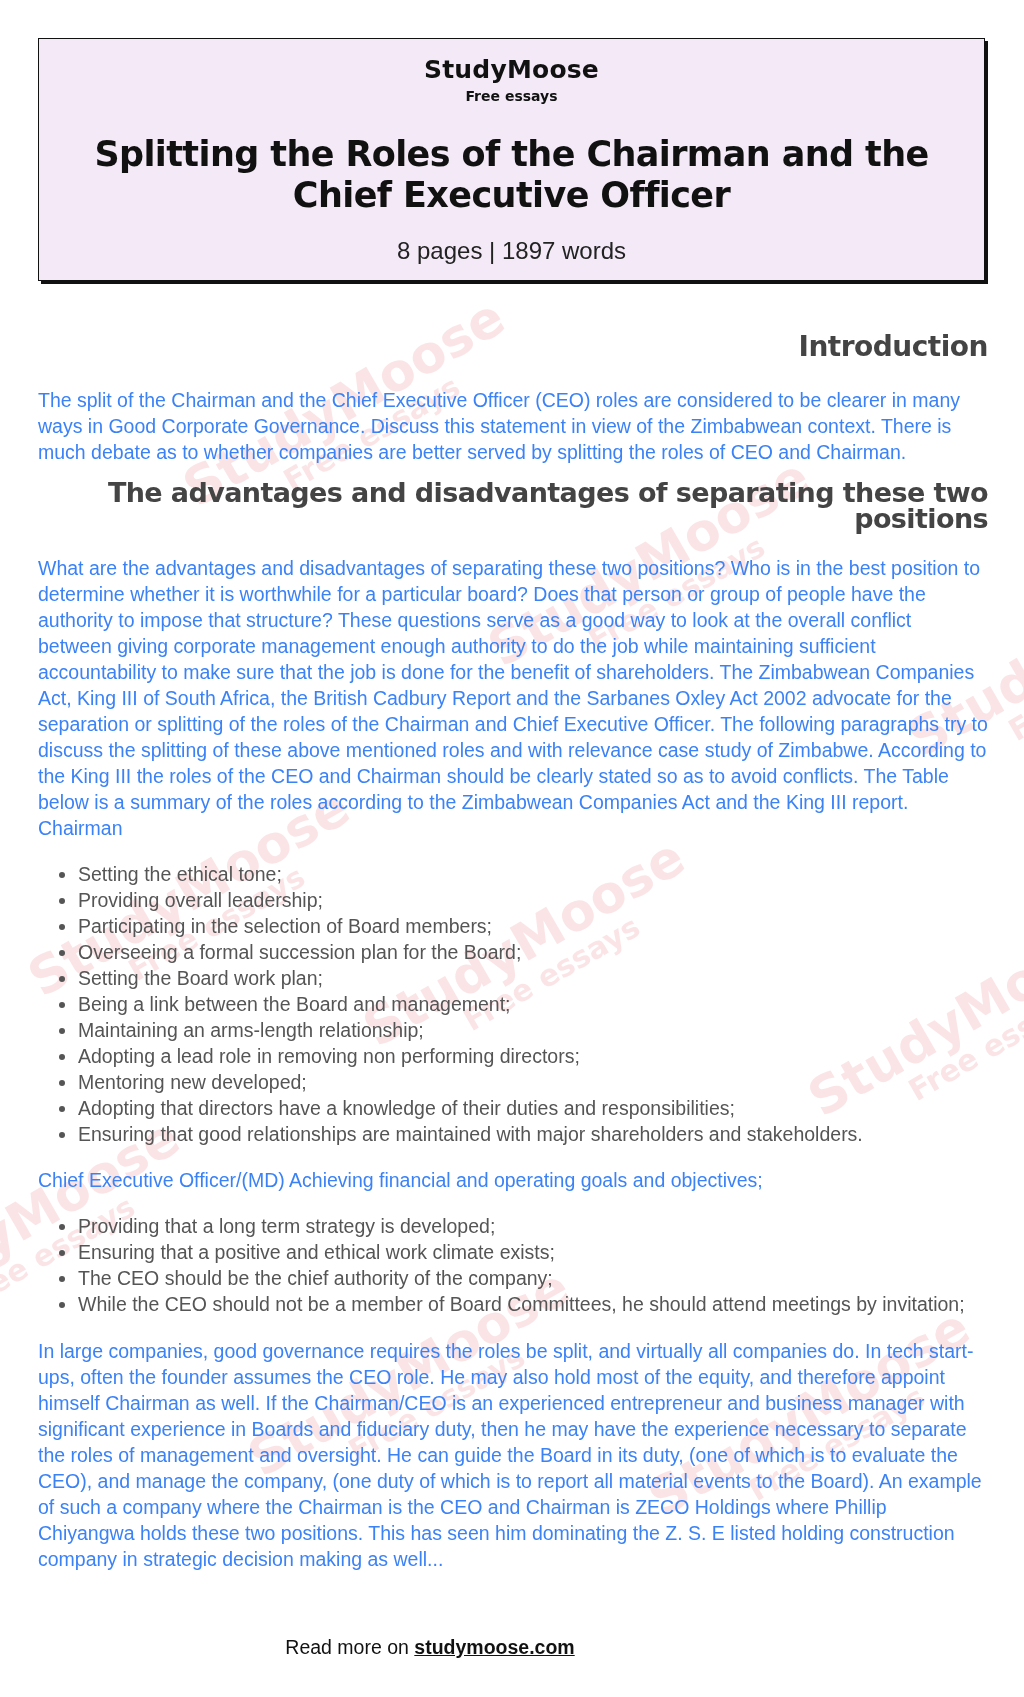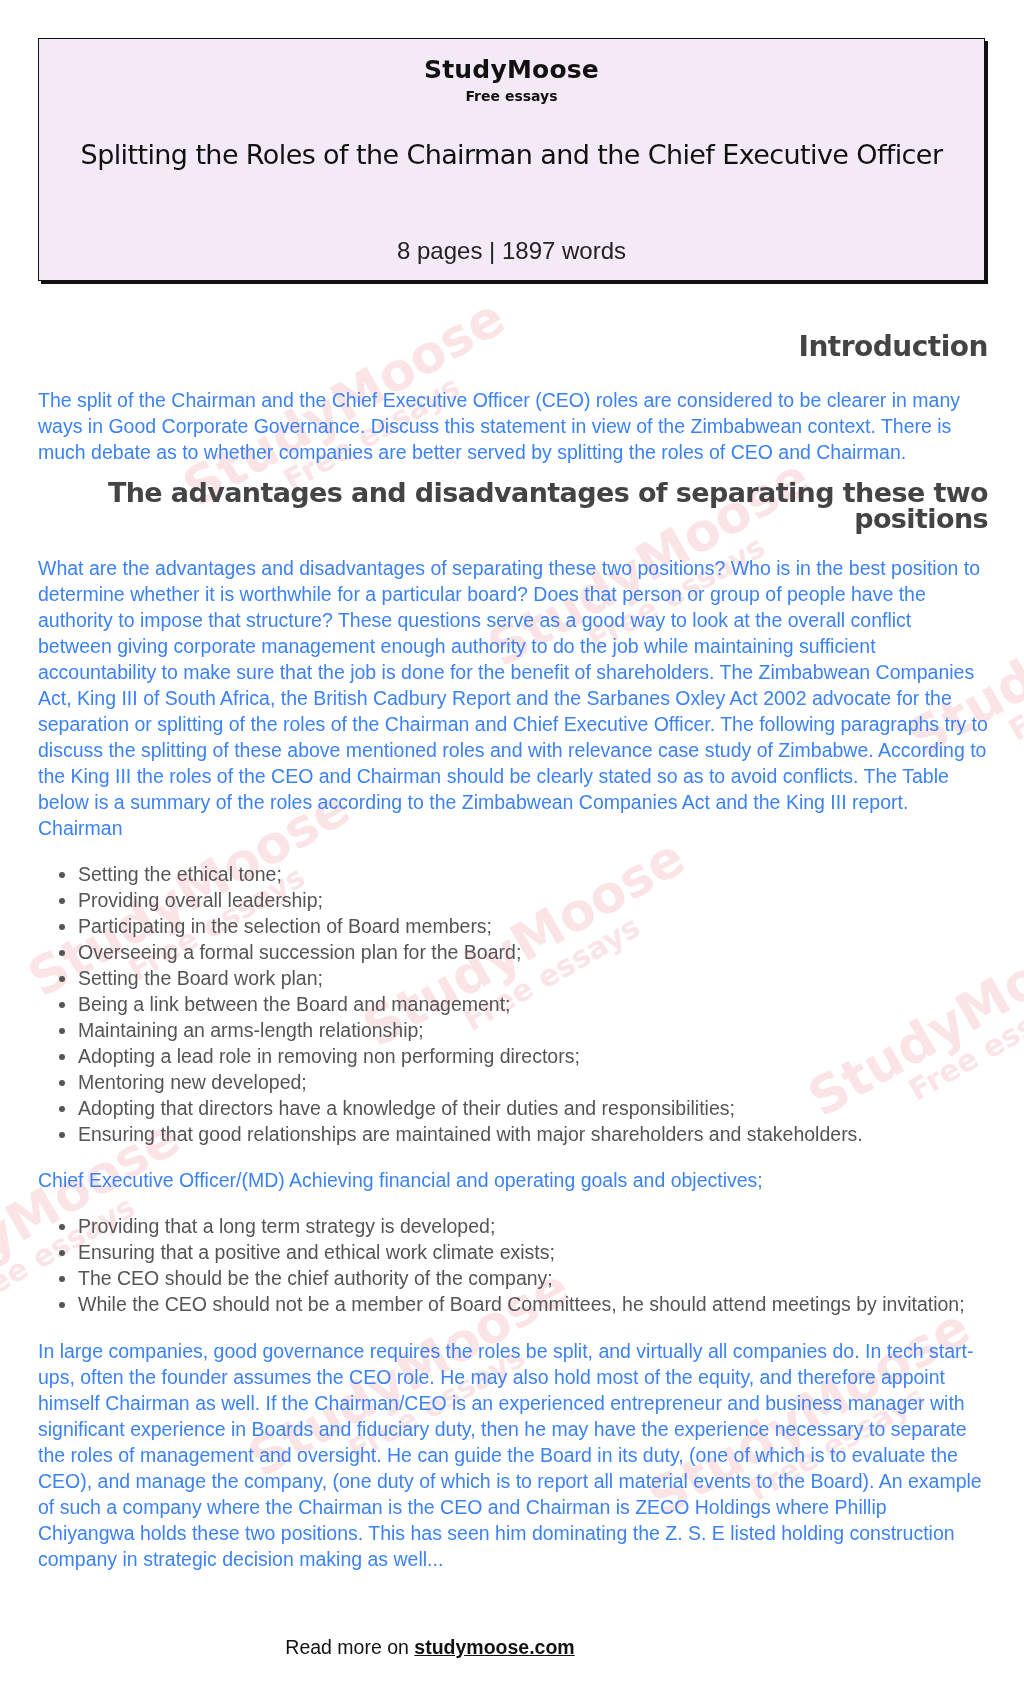--- a/index.html
+++ b/index.html
@@ -8,21 +8,21 @@
   .wm-layer { position:absolute; left:0; top:0; width:1024px; height:1697px; pointer-events:none; z-index:0; overflow:hidden; }
   .wm { position:absolute; transform:rotate(-30deg); transform-origin:left top; color:rgba(232,90,100,0.16);
         font-family:"DejaVu Sans", sans-serif; font-weight:bold; white-space:nowrap; line-height:1; }
   .wm .wm-main { font-size:52px; display:block; }
   .wm .wm-sub { font-size:30px; display:block; margin-left:90px; font-weight:bold; }
   .content { position:relative; z-index:1; }
   .header-box { position:absolute; left:38px; top:38px; width:947px; height:243px;
                 background:#f3e9f7; border:1.5px solid #111; box-shadow:3px 3px 0 #111; box-sizing:border-box; text-align:center; }
   .brand { position:absolute; left:0; right:0; top:16px; font-family:"DejaVu Sans", sans-serif; font-weight:bold; font-size:25px; color:#111; letter-spacing:0.2px; }
   .brand-sub { position:absolute; left:0; right:0; top:49px; font-family:"DejaVu Sans", sans-serif; font-weight:bold; font-size:14px; color:#111; }
-  .title { position:absolute; left:40px; right:40px; top:95px; font-family:"DejaVu Sans", sans-serif; font-weight:normal; font-size:27px; line-height:41px; color:#111; letter-spacing:-0.6px; }
+  .title { position:absolute; left:40px; right:40px; top:95px; font-family:"DejaVu Sans", sans-serif; font-weight:bold; font-size:35px; line-height:41px; color:#111; letter-spacing:-0.6px; }
   .meta { position:absolute; left:0; right:0; top:198px; font-size:24px; color:#222; }
   .article { position:absolute; left:38px; top:330px; width:950px; }
   h2 { font-family:"DejaVu Sans", sans-serif; color:#444; margin:0; font-weight:bold;text-align:right; }
   .h-intro { font-size:28px; line-height:34px; letter-spacing:-0.5px; }
   .h-adv { font-size:27px; line-height:26px; letter-spacing:-0.6px; margin-top:15px; }
   p { margin:0; font-size:19.5px; line-height:26px; color:#3b82f6; }
   .p-intro { margin-top:23px; }
   .p-adv { margin-top:23px; }
   ul { margin:20px 0 0 0; padding:0 0 0 40px; }
   li { font-size:19.5px; line-height:26px; color:#555; }

